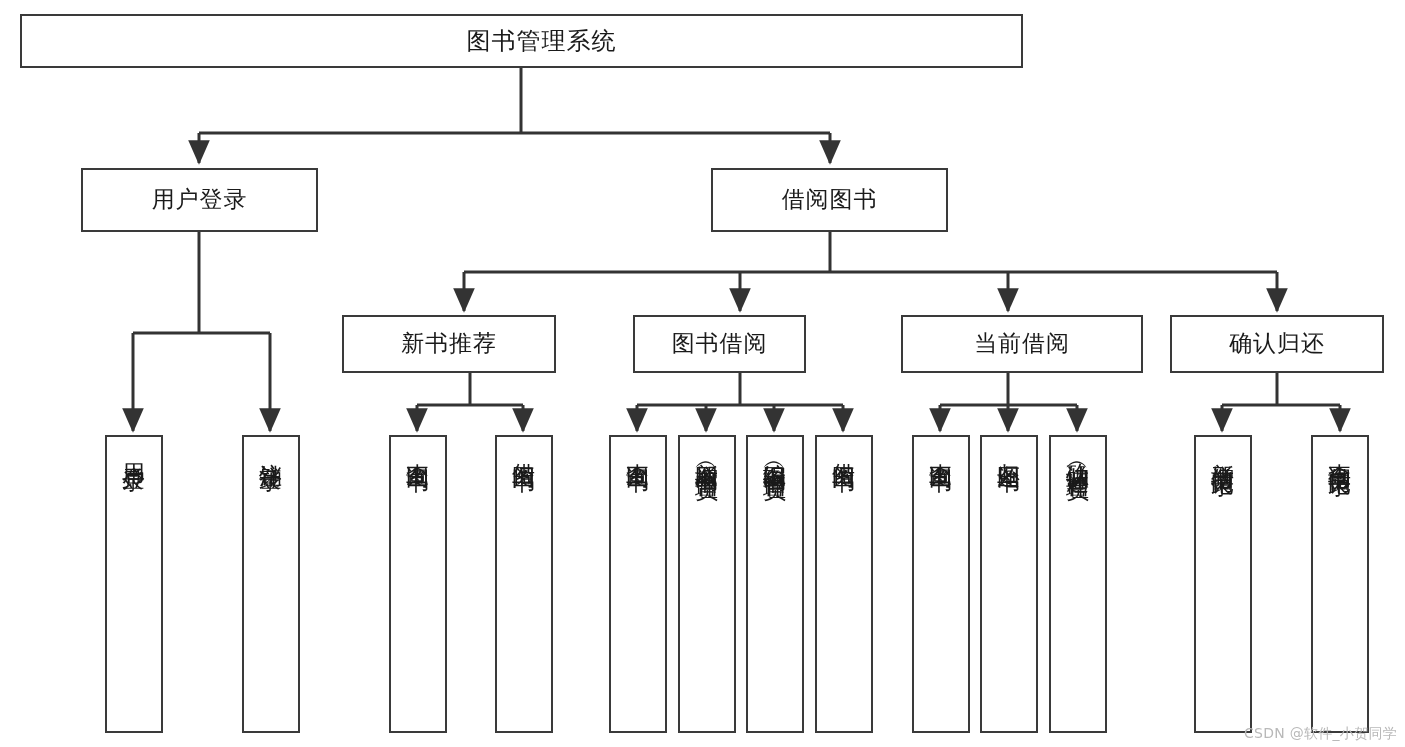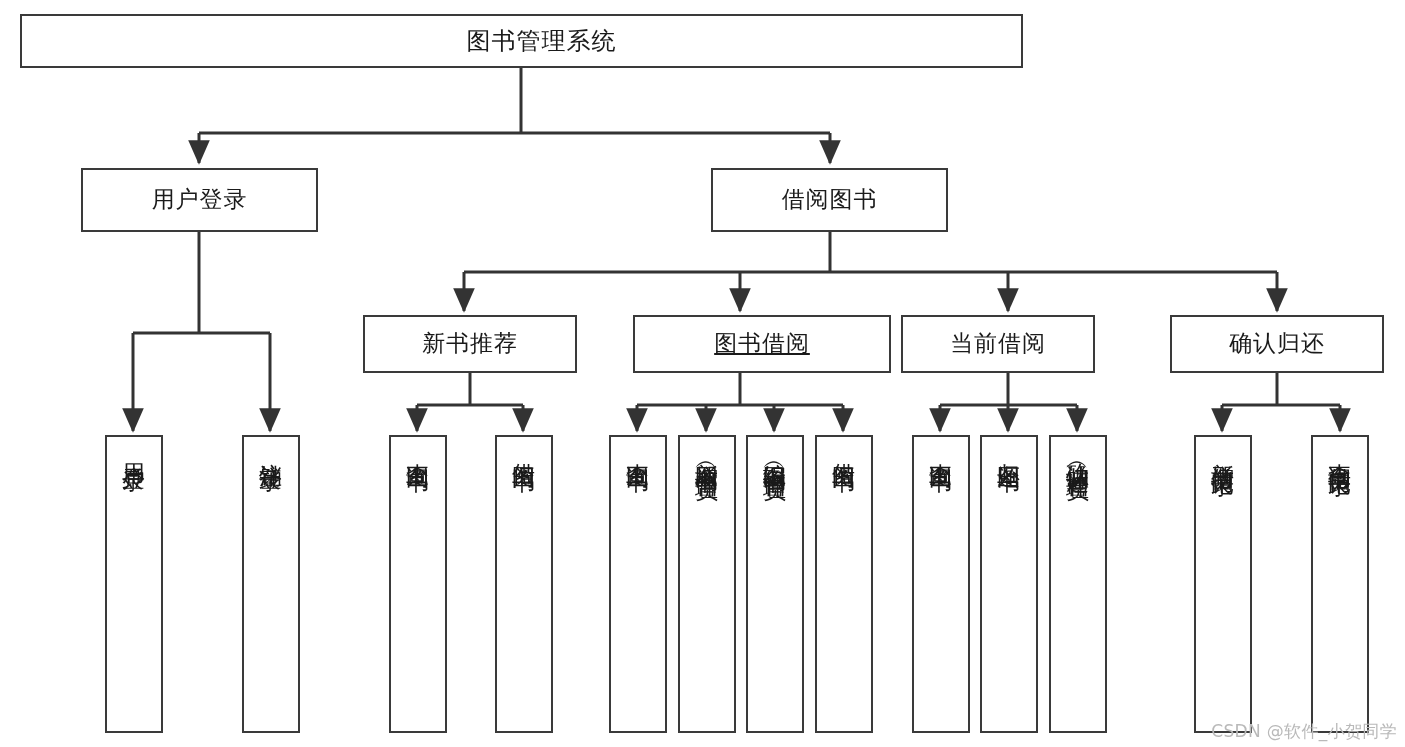--- a/index.html
+++ b/index.html
@@ -60,21 +60,21 @@
     text-orientation: upright;
     font-size: 23px;
     line-height: 1.05;
     letter-spacing: 0.10em;
     white-space: nowrap;
   }
   #watermark {
     position: absolute;
     right: 8px;
     bottom: 4px;
-    font-size: 17px;
+    font-size: 14px;
     color: #b9b9b9;
     z-index: 5;
     white-space: nowrap;
     letter-spacing: 0.02em;
   }
 </style>
 </head>
 <body>
 
 <div id="diagram-root">
@@ -137,27 +137,27 @@
     <span class="node-label">图书管理系统</span>
   </div>
 
   <div class="node h" style="left:81px; top:168px; width:237px; height:64px;">
     <span class="node-label">用户登录</span>
   </div>
   <div class="node h" style="left:711px; top:168px; width:237px; height:64px;">
     <span class="node-label">借阅图书</span>
   </div>
 
-  <div class="node h" style="left:363px; top:315px; width:214px; height:58px;">
+  <div class="node h" style="left:342px; top:315px; width:214px; height:58px;">
     <span class="node-label">新书推荐</span>
   </div>
-  <div class="node h" style="left:633px; top:315px; width:258px; height:58px;text-decoration:underline;">
+  <div class="node h" style="left:633px; top:315px; width:173px; height:58px;">
     <span class="node-label">图书借阅</span>
   </div>
-  <div class="node h" style="left:901px; top:315px; width:194px; height:58px;">
+  <div class="node h" style="left:901px; top:315px; width:242px; height:58px;">
     <span class="node-label">当前借阅</span>
   </div>
   <div class="node h" style="left:1170px; top:315px; width:214px; height:58px;">
     <span class="node-label">确认归还</span>
   </div>
 
   <div class="node v" style="left:105px; top:435px; width:58px; height:298px;">
     <span class="node-label">用户登录</span>
   </div>
   <div class="node v" style="left:242px; top:435px; width:58px; height:298px;">

